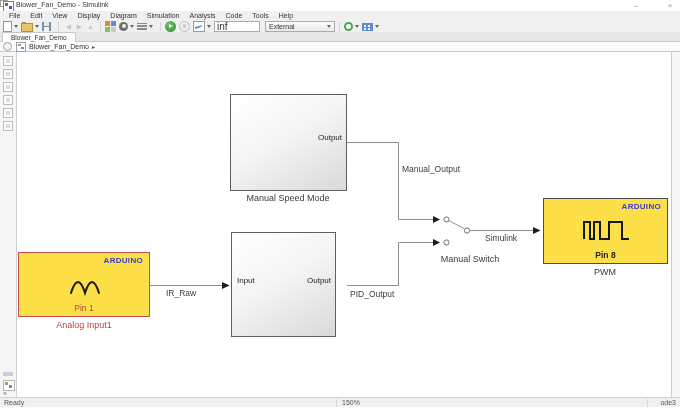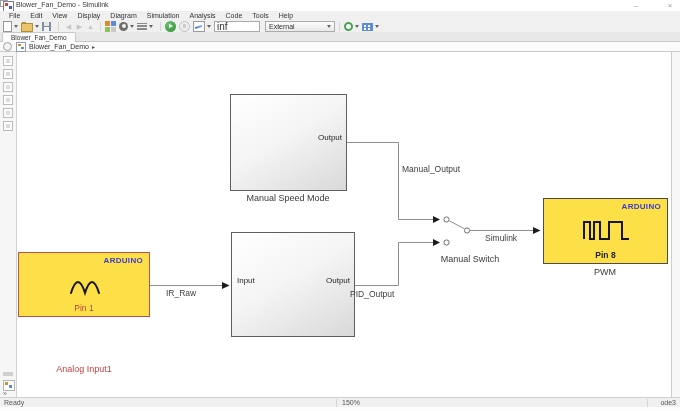--- a/index.html
+++ b/index.html
@@ -253,33 +253,33 @@
       <circle cx="446.5" cy="242.5" r="2.6"></circle>
       <circle cx="467" cy="230.5" r="2.6"></circle>
     </g>
   </svg>
 
   <div class="subsys" style="left:230px;top:94px;width:117px;height:97px;">
     <span class="port-label" style="right:4px;top:38px;">Output</span>
   </div>
   <div class="block-label" style="left:288px;top:193px;">Manual Speed Mode</div>
 
-  <div class="subsys" style="left:231px;top:232px;width:124px;height:105px;">
+  <div class="subsys" style="left:231px;top:232px;width:105px;height:105px;">
     <span class="port-label" style="left:5px;top:43px;">Input</span>
     <span class="port-label" style="right:4px;top:43px;">Output</span>
   </div>
 
   <div class="ard ard-analog" style="left:18px;top:252px;width:132px;height:65px;">
     <span class="ard-brand">ARDUINO</span>
     <svg class="wave-svg" style="left:50px;top:20px;" width="34" height="26" viewBox="0 0 34 26">
       <path d="M2,20 Q9,-2 16,20 Q23,-2 30,20" fill="none" stroke="#161616" stroke-width="2" stroke-linecap="round"></path>
     </svg>
     <span class="ard-pin pin-red">Pin 1</span>
   </div>
-  <div class="block-label label-red" style="left:84px;top:320px;margin-top:44px;">Analog Input1</div>
+  <div class="block-label label-red" style="left:84px;top:320px;">Analog Input1</div>
 
   <div class="ard ard-pwm" style="left:543px;top:198px;width:125px;height:66px;">
     <span class="ard-brand">ARDUINO</span>
     <svg class="wave-svg" style="left:38px;top:18px;" width="50" height="26" viewBox="0 0 50 26">
       <path d="M2,22 L2,5 L8,5 L8,22 L12,22 L12,5 L18,5 L18,22 L27,22 L27,5 L40,5 L40,22 L47,22" fill="none" stroke="#161616" stroke-width="2" stroke-linejoin="miter"></path>
     </svg>
     <span class="ard-pin pin-black">Pin 8</span>
   </div>
   <div class="block-label" style="left:605px;top:267px;">PWM</div>
 

